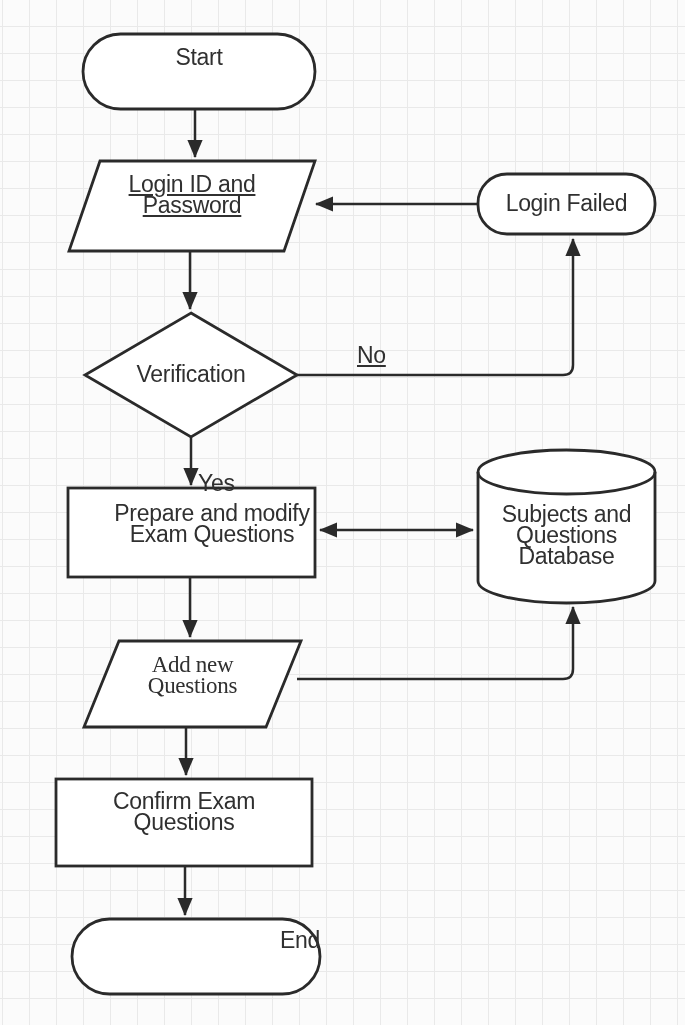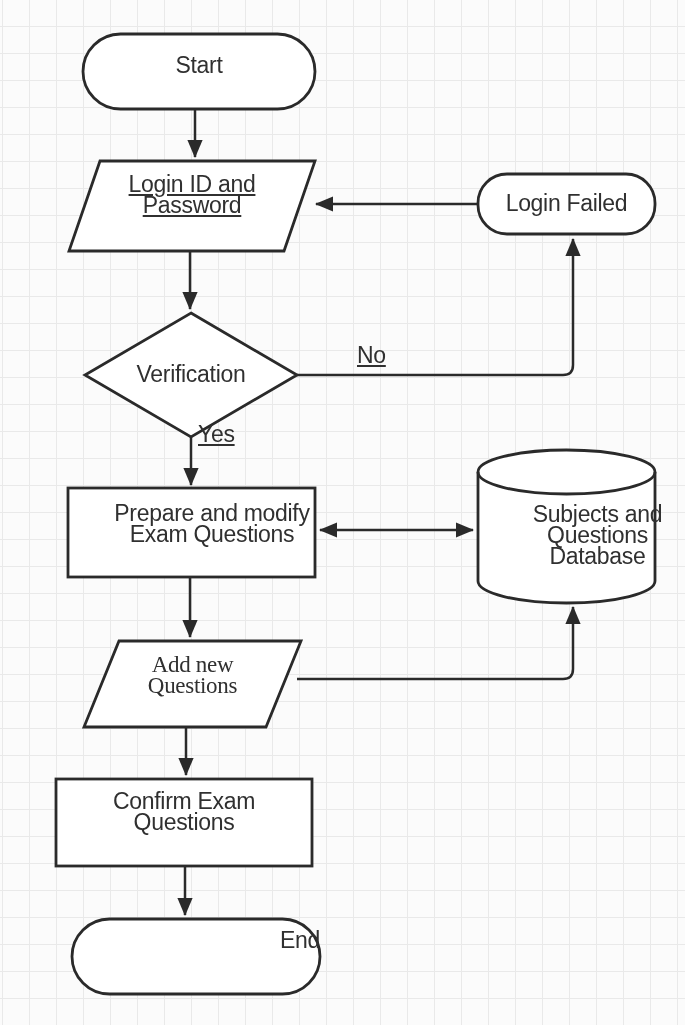--- a/index.html
+++ b/index.html
@@ -90,41 +90,41 @@
       <polygon class="shape" points="191,313 297,375 191,437 85,375"></polygon>
       <rect class="shape" x="68" y="488" width="247" height="89"></rect>
       <path class="shape" d="M478,472 A88.5,22 0 0 1 655,472 L655,581 A88.5,22 0 0 1 478,581 Z"></path>
       <path class="cyl-inner" d="M478,472 A88.5,22 0 0 0 655,472"></path>
       <polygon class="shape" points="119,641 301,641 266,727 84,727"></polygon>
       <rect class="shape" x="56" y="779" width="256" height="87"></rect>
       <rect class="shape" x="72" y="919" width="248" height="75" rx="37.5" ry="37.5"></rect>
     </g>
   </svg>
 
-  <div class="label" style="left:83px;  top:47px;  width:232px;margin-top:8px;">Start</div>
+  <div class="label" style="left:83px;  top:47px;  width:232px;">Start</div>
 
   <div class="label" style="left:69px;  top:174px; width:246px;text-decoration:underline;">Login ID and
 Password</div>
 
   <div class="label" style="left:85px;  top:364px; width:212px;">Verification</div>
 
   <div class="label" style="left:478px; top:193px; width:177px;">Login Failed</div>
 
   <div class="label" style="left:68px;  top:503px; width:288px;">Prepare and modify
 Exam Questions</div>
 
-  <div class="label" style="left:478px; top:504px; width:177px;margin-left:31px;">Subjects and
+  <div class="label" style="left:478px; top:504px; width:177px;">Subjects and
 Questions
 Database</div>
 
   <div class="label" style="left:84px;  top:654px; width:217px;font-family:Liberation Serif, serif;">Add new
 Questions</div>
 
   <div class="label" style="left:56px;  top:791px; width:256px;">Confirm Exam
 Questions</div>
 
   <div class="label" style="left:72px;  top:930px; width:248px;text-align:right;">End</div>
 
   <div class="edge-label" style="left:357px; top:345px;text-decoration:underline;">No</div>
 
-  <div class="edge-label" style="left:198px; top:424px;text-decoration:underline;">Yes</div>
+  <div class="edge-label" style="left:198px; top:473px;">Yes</div>
 
 </div>
 
 </body></html>

